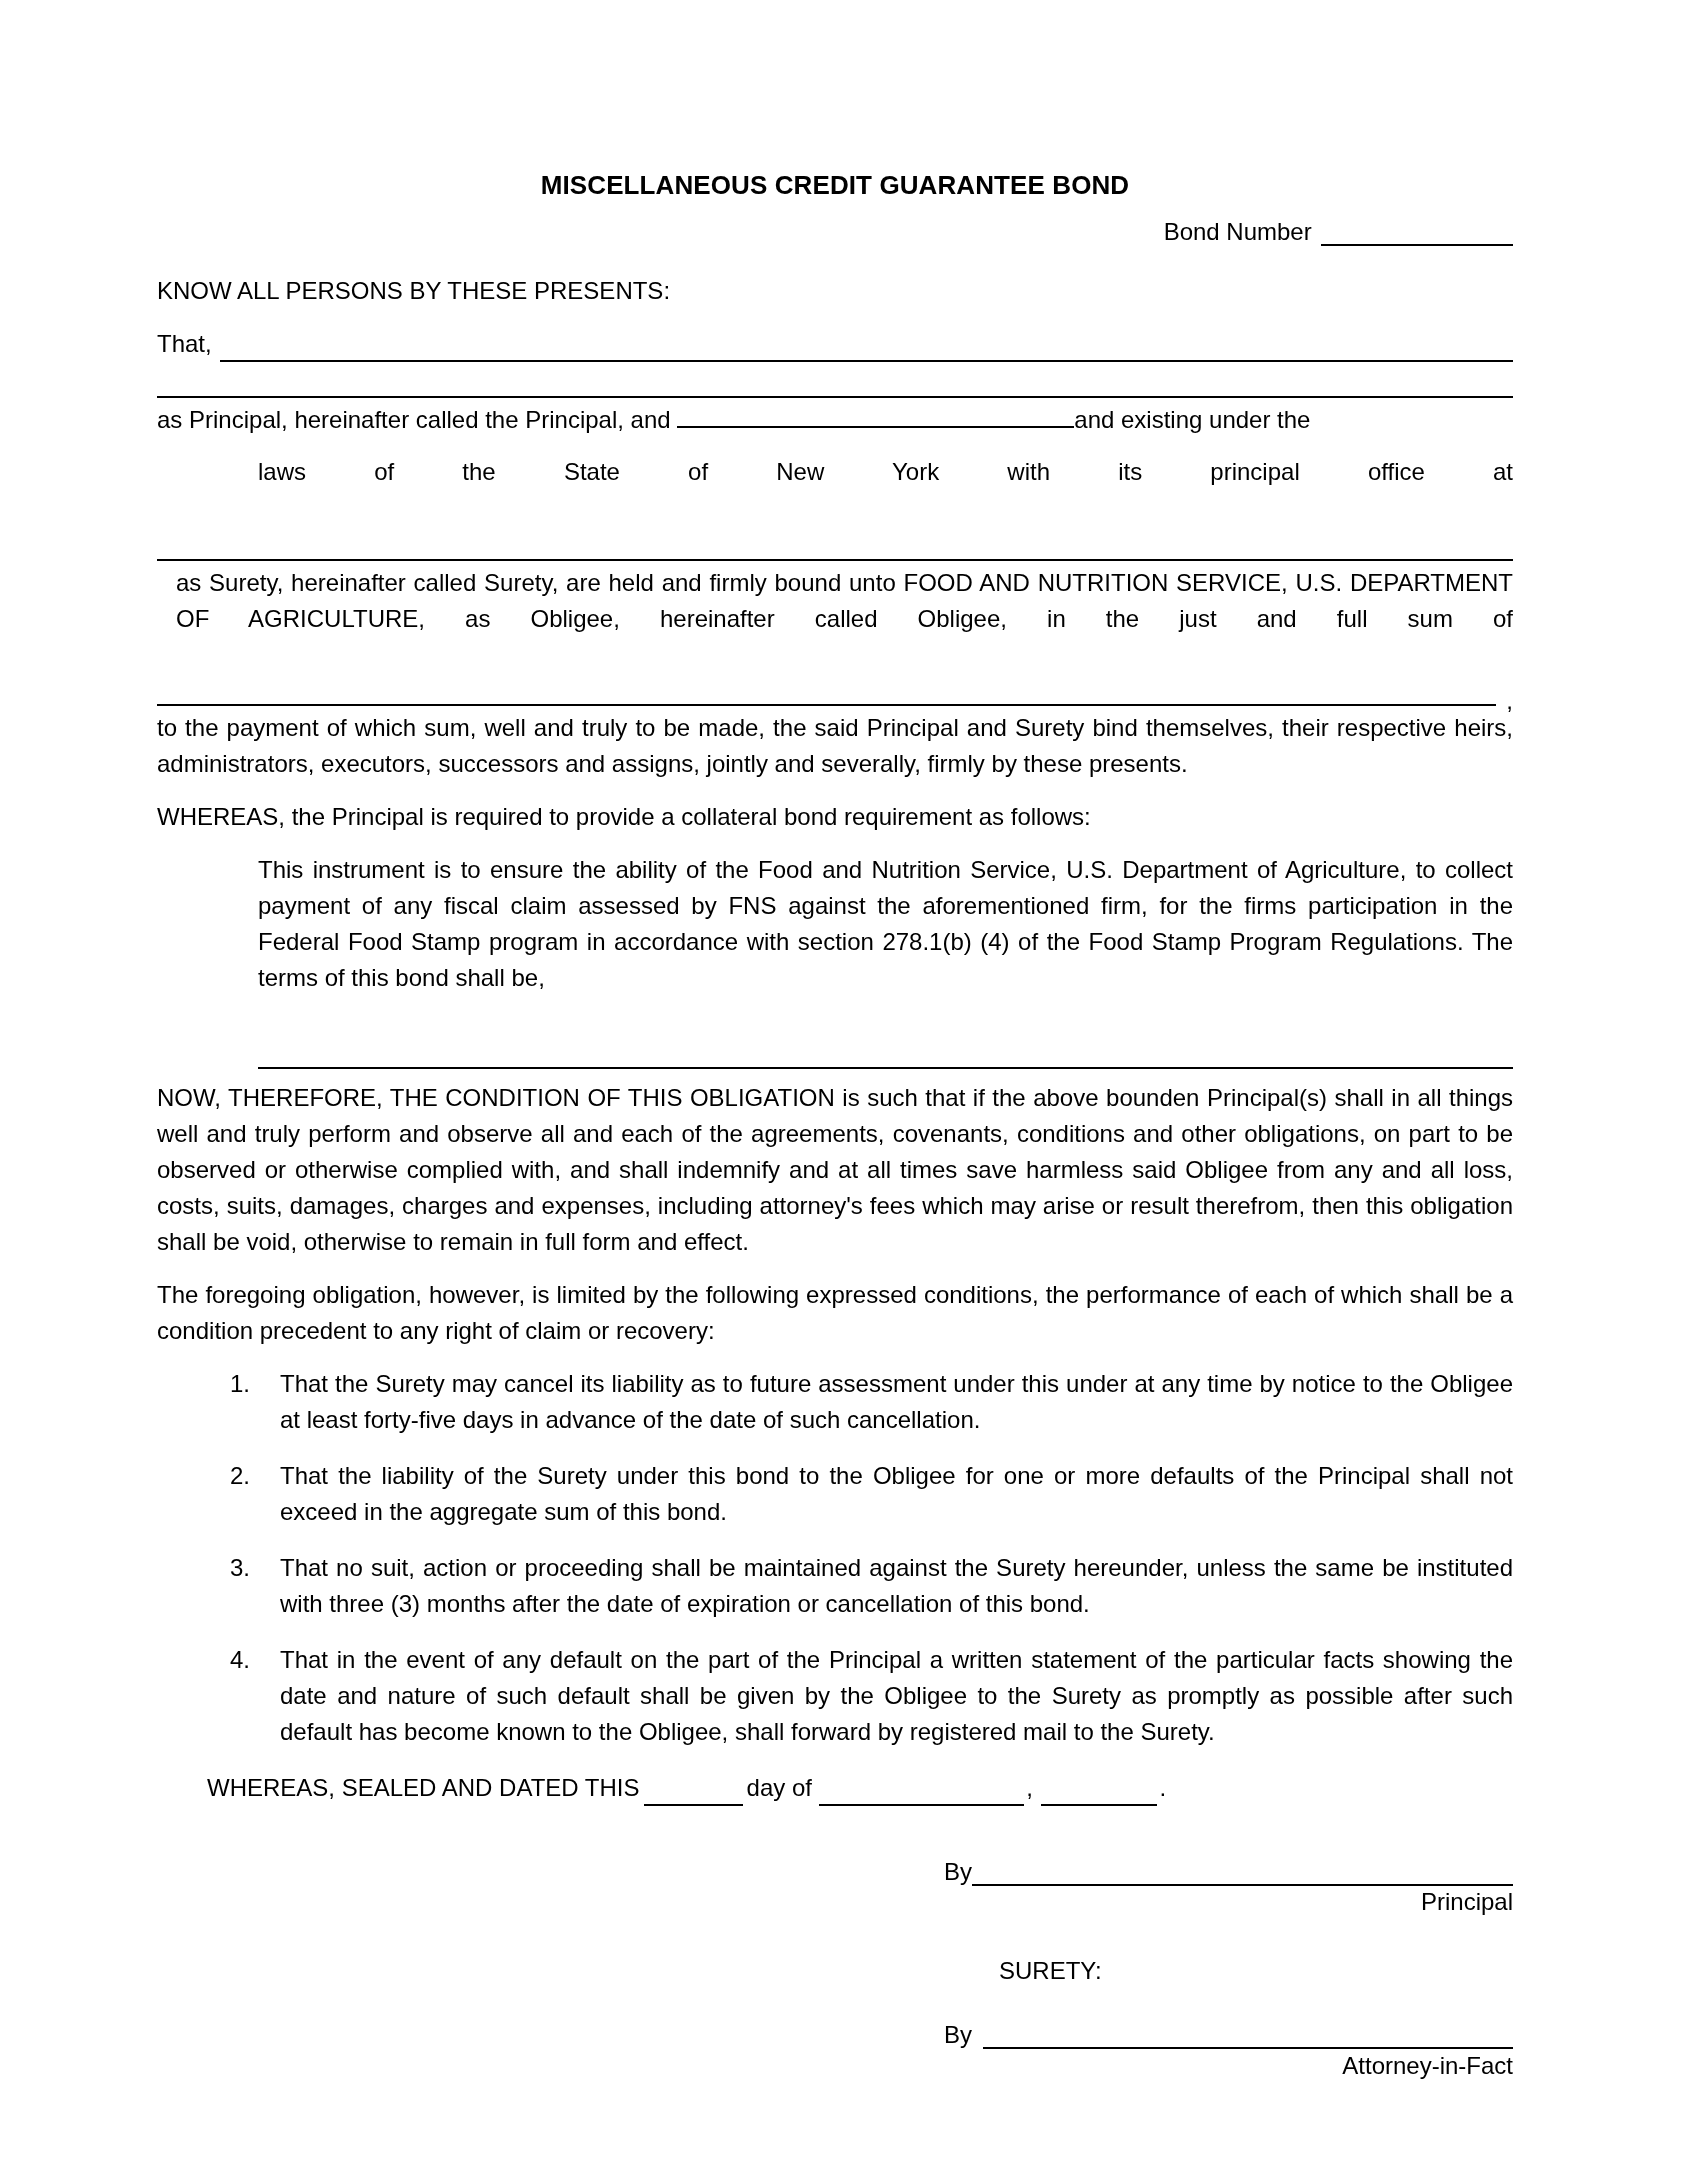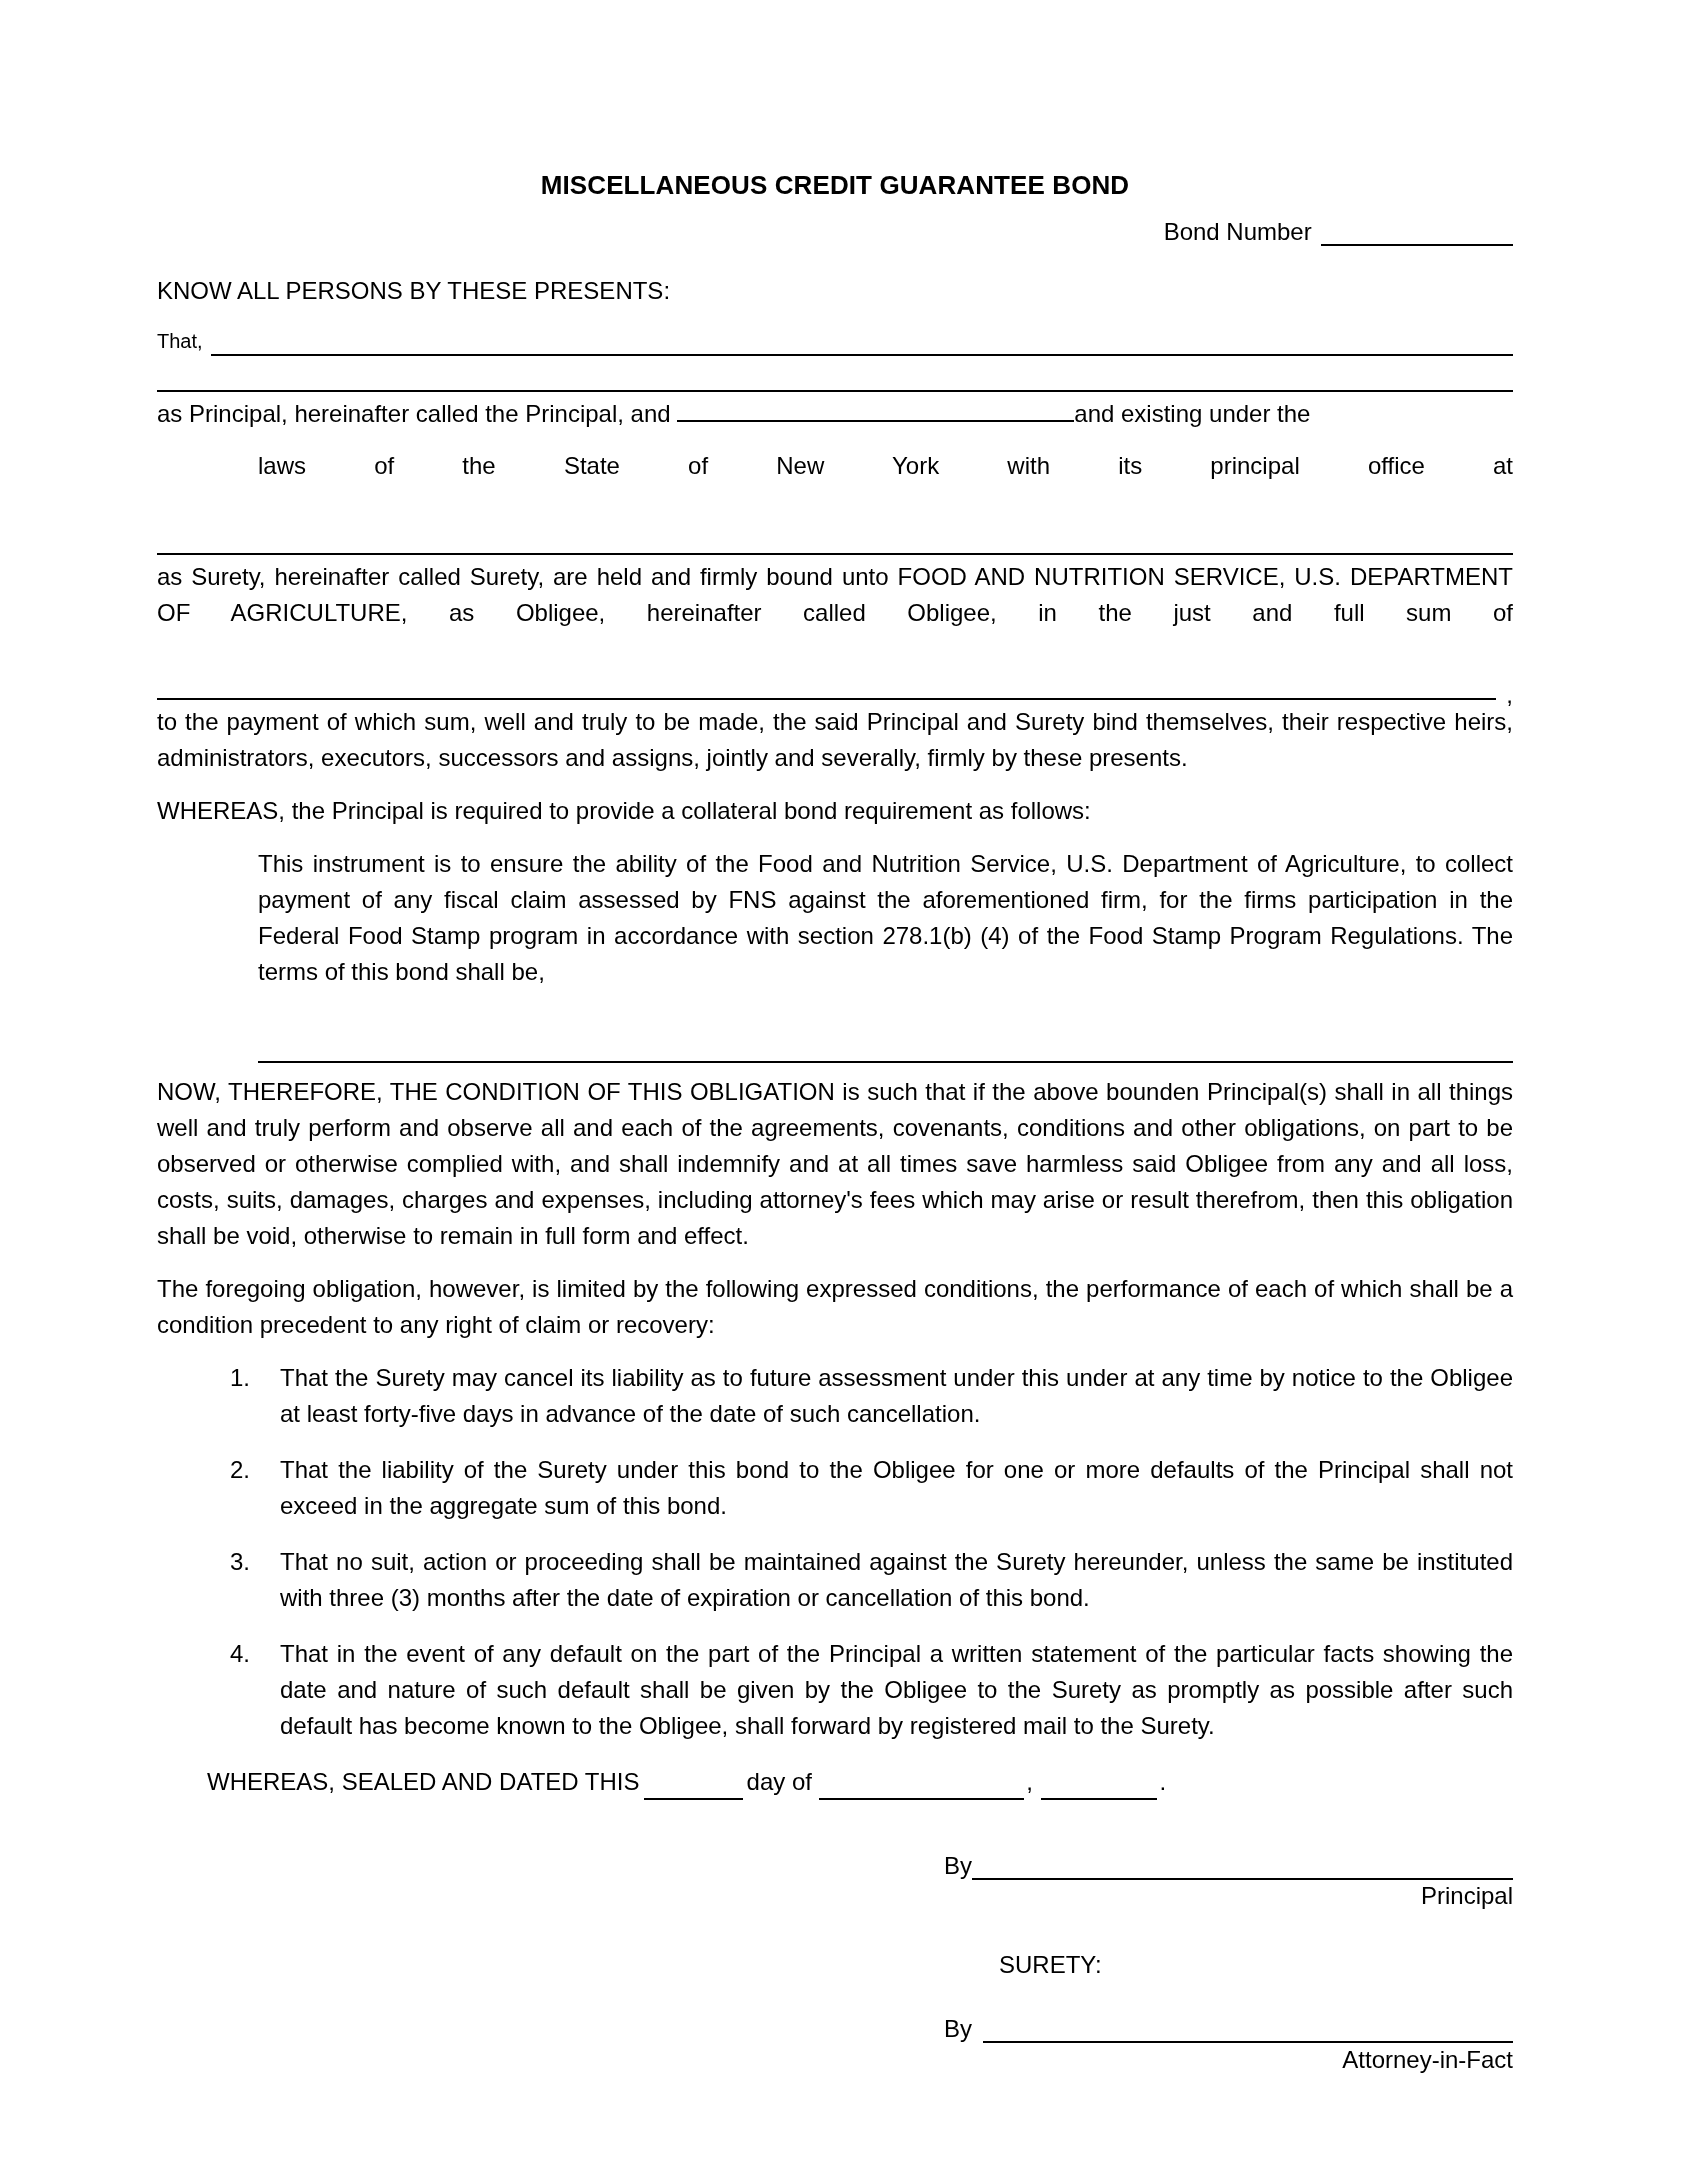--- a/index.html
+++ b/index.html
@@ -69,21 +69,21 @@
   }
   p.nojust {
     font-size: 24px;
     line-height: 1.50;
     margin: 0 0 17px 0;
     text-align: left;
   }
   .rule-row {
     display: flex;
     align-items: flex-end;
-    font-size: 20px;
+    font-size: 24px;
     line-height: 1.5;
   }
   .rule-row .lbl { white-space: pre; }
   .rule-row .grow {
     flex: 1 1 auto;
     border-bottom: 2px solid #000;
     height: 28px;
     margin-left: 8px;
   }
 
@@ -239,21 +239,21 @@
     <div class="blank-line-full"></div>
 
     <p class="para" style="margin-bottom:16px;">
       <span>as Principal, hereinafter called the Principal, and</span>
       <span class="inline-blank w-principal"></span><span>and existing under the</span>
     </p>
     <p class="para last-justified" style="margin-left:101px; width:calc(100% - 101px); margin-bottom:4px;">laws of the State of New York with its principal office at</p>
 
     <div class="blank-line-full"></div>
 
-    <p class="para last-justified" style="margin-bottom:4px;">as Surety, hereinafter called Surety, are held and firmly bound unto FOOD AND NUTRITION SERVICE, U.S. DEPARTMENT OF AGRICULTURE,  as Obligee, hereinafter called Obligee, in the just and full sum of</p>
+    <p class="para last-justified" style="margin-bottom:4px;margin-left:19px;">as Surety, hereinafter called Surety, are held and firmly bound unto FOOD AND NUTRITION SERVICE, U.S. DEPARTMENT OF AGRICULTURE,  as Obligee, hereinafter called Obligee, in the just and full sum of</p>
 
     <div class="blank-line-comma">
       <span class="line"></span>
       <span class="comma">,</span>
     </div>
 
     <p class="para">to the payment of which sum, well and truly to be made, the said Principal and Surety bind themselves, their respective heirs, administrators, executors, successors and assigns, jointly and severally, firmly by these presents.</p>
 
     <p class="nojust">WHEREAS, the Principal is required to provide a collateral bond requirement as follows:</p>
 

